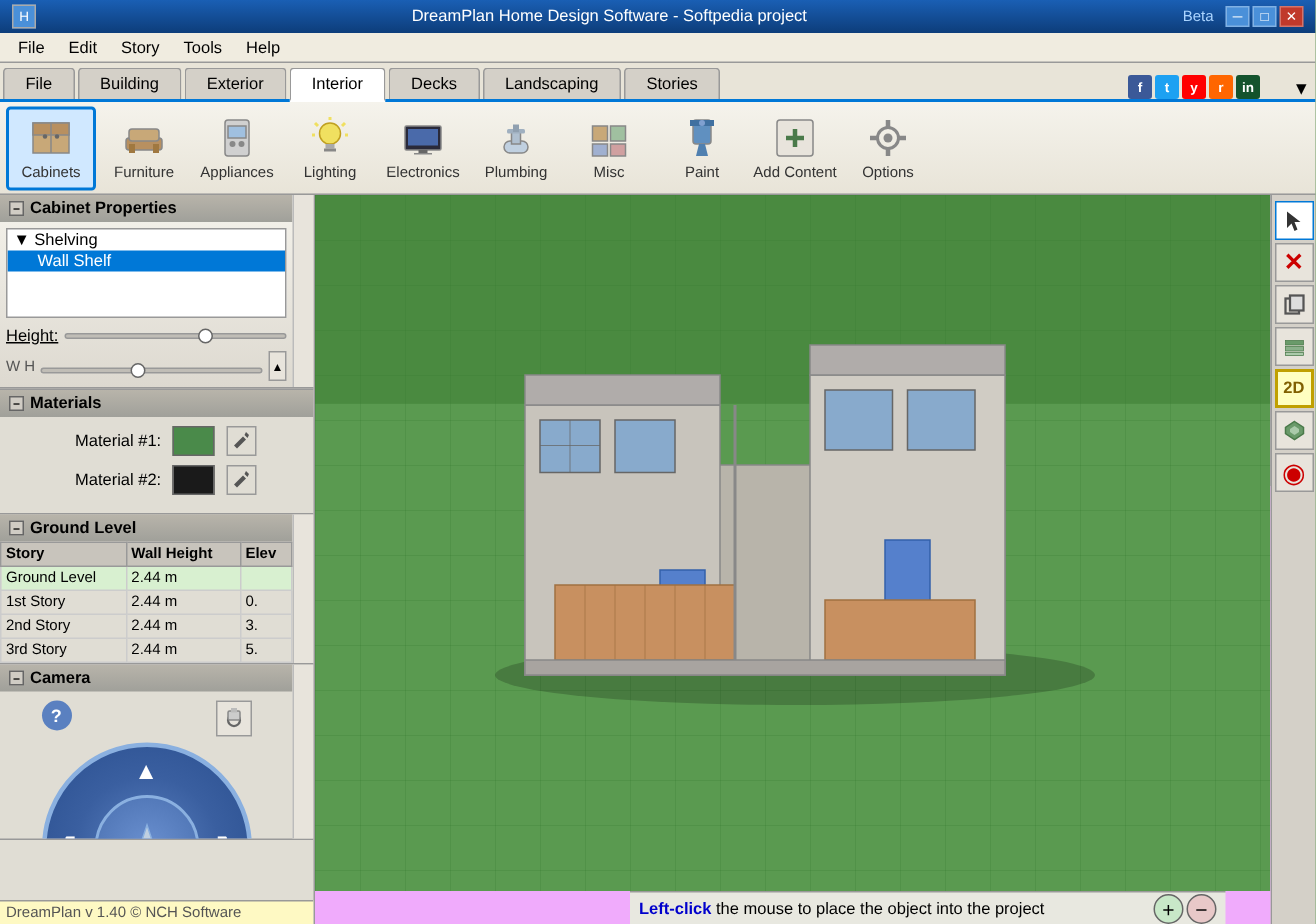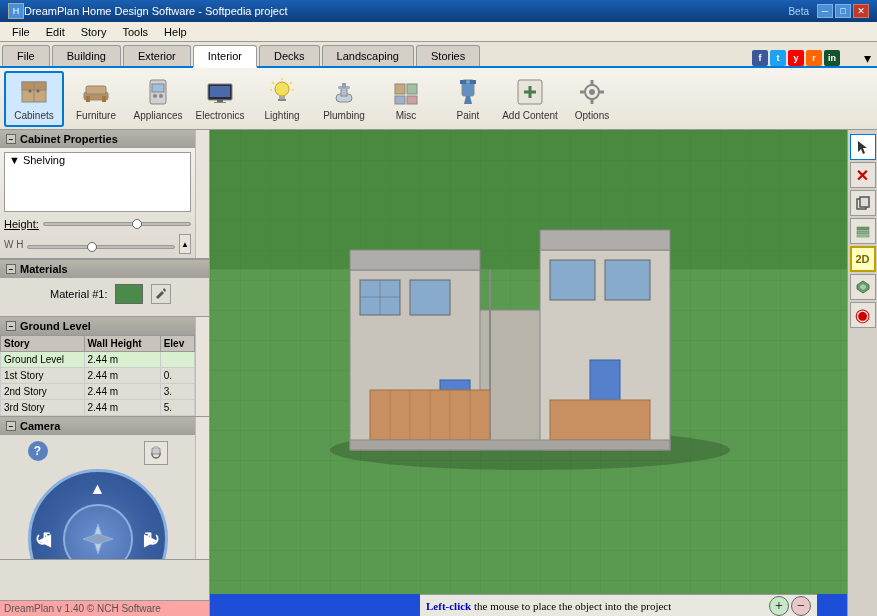--- a/index.html
+++ b/index.html
@@ -364,21 +364,21 @@
       position: absolute;
       top: 20px; left: 80px;
       width: 480px; height: 340px;
     }
   </style>
 </head>
 <body>
 
 <div id="titlebar">
   <div style="width:16px;height:16px;background:#4a90d9;border:1px solid #aaa;display:flex;align-items:center;justify-content:center;font-size:9px;color:white;">H</div>
-  <span style="flex:1;font-size:11px;">DreamPlan Home Design Software - Softpedia project</span>
+  <span style="flex:1;text-align:center;font-size:11px;">DreamPlan Home Design Software - Softpedia project</span>
   <span style="font-size:10px;color:#aad4ff;margin-right:8px;">Beta</span>
   <div style="display:flex;gap:2px;">
     <div style="width:16px;height:14px;background:#4a90d9;border:1px solid rgba(255,255,255,0.3);display:flex;align-items:center;justify-content:center;font-size:9px;color:white;cursor:pointer;">─</div>
     <div style="width:16px;height:14px;background:#4a90d9;border:1px solid rgba(255,255,255,0.3);display:flex;align-items:center;justify-content:center;font-size:9px;color:white;cursor:pointer;">□</div>
     <div style="width:16px;height:14px;background:#c0392b;border:1px solid rgba(255,255,255,0.3);display:flex;align-items:center;justify-content:center;font-size:9px;color:white;cursor:pointer;">✕</div>
   </div>
 </div>
 
 <div id="menubar">
   <span>File</span>
@@ -442,43 +442,43 @@
         <circle cx="13" cy="20" r="2" fill="#888"></circle>
         <circle cx="19" cy="20" r="2" fill="#888"></circle>
       </svg>
     </div>
     <span>Appliances</span>
   </div>
 
   <div class="tool-btn">
     <div class="tool-icon">
       <svg width="32" height="32" viewBox="0 0 32 32">
-        <rect x="4" y="8" width="24" height="16" rx="1" fill="#2a2a3a" stroke="#888"></rect>
-        <rect x="6" y="10" width="20" height="11" fill="#4a6aaa"></rect>
-        <rect x="13" y="24" width="6" height="2" fill="#666"></rect>
-        <rect x="10" y="26" width="12" height="1" fill="#888"></rect>
-      </svg>
-    </div>
-    <span>Electronics</span>
-  </div>
-
-  <div class="tool-btn">
-    <div class="tool-icon">
-      <svg width="32" height="32" viewBox="0 0 32 32">
         <circle cx="16" cy="13" r="7" fill="#f0e060" stroke="#c0a020"></circle>
         <rect x="13" y="20" width="6" height="3" fill="#aaa"></rect>
         <rect x="12" y="23" width="8" height="2" fill="#888"></rect>
         <line x1="16" y1="4" x2="16" y2="2" stroke="#f0e060" stroke-width="2"></line>
         <line x1="24" y1="8" x2="26" y2="6" stroke="#f0e060" stroke-width="2"></line>
         <line x1="8" y1="8" x2="6" y2="6" stroke="#f0e060" stroke-width="2"></line>
         <line x1="26" y1="14" x2="28" y2="14" stroke="#f0e060" stroke-width="2"></line>
         <line x1="6" y1="14" x2="4" y2="14" stroke="#f0e060" stroke-width="2"></line>
       </svg>
     </div>
     <span>Lighting</span>
+  </div>
+
+  <div class="tool-btn">
+    <div class="tool-icon">
+      <svg width="32" height="32" viewBox="0 0 32 32">
+        <rect x="4" y="8" width="24" height="16" rx="1" fill="#2a2a3a" stroke="#888"></rect>
+        <rect x="6" y="10" width="20" height="11" fill="#4a6aaa"></rect>
+        <rect x="13" y="24" width="6" height="2" fill="#666"></rect>
+        <rect x="10" y="26" width="12" height="1" fill="#888"></rect>
+      </svg>
+    </div>
+    <span>Electronics</span>
   </div>
 
   <div class="tool-btn">
     <div class="tool-icon">
       <svg width="32" height="32" viewBox="0 0 32 32">
         <rect x="8" y="18" width="16" height="8" rx="4" fill="#c0d0e0" stroke="#888"></rect>
         <rect x="13" y="12" width="6" height="8" fill="#b0c0d0" stroke="#888"></rect>
         <rect x="10" y="10" width="12" height="3" rx="1" fill="#a0b0c0"></rect>
         <rect x="14" y="7" width="4" height="5" fill="#90a0b0"></rect>
       </svg>
@@ -547,20 +547,23 @@
           <div class="panel-header">
             <div class="collapse-icon">−</div>
             <span>Cabinet Properties</span>
           </div>
           <div id="cabinet-props">
             <div style="position:relative;">
               <div id="cabinet-tree">
                 <div class="tree-item">
                   <span>▼</span>
                   <span>Shelving</span>
+                </div>
+                <div class="tree-item tree-child selected">
+                  <span>Wall Shelf</span>
                 </div>
               </div>
               <div class="panel-with-scroll">
                 <div class="panel-scroll"></div>
               </div>
             </div>
             <div class="height-control">
               <span>Height:</span>
               <div class="slider-track">
                 <div class="slider-thumb"></div>
@@ -583,20 +586,30 @@
 
     <div class="panel-section">
       <div class="panel-header">
         <div class="collapse-icon">−</div>
         <span>Materials</span>
       </div>
       <div id="materials-content">
         <div class="material-row">
           <span>Material #1:</span>
           <div class="material-swatch" style="background:#4a8a4a;"></div>
+          <div class="edit-btn">
+            <svg width="14" height="14" viewBox="0 0 14 14">
+                <path d="M2 10 L8 4 L10 6 L4 12 Z" fill="#555"></path>
+                <path d="M9 3 L11 5 L12 3 L10 1 Z" fill="#555"></path>
+              </svg>
+          </div>
+        </div>
+        <div class="material-row">
+          <span>Material #2:</span>
+          <div class="material-swatch" style="background:#1a1a1a;"></div>
           <div class="edit-btn">
             <svg width="14" height="14" viewBox="0 0 14 14">
                 <path d="M2 10 L8 4 L10 6 L4 12 Z" fill="#555"></path>
                 <path d="M9 3 L11 5 L12 3 L10 1 Z" fill="#555"></path>
               </svg>
           </div>
         </div>
       </div>
     </div>
 
@@ -677,26 +690,26 @@
                 </svg>
               </div>
             </div>
 
           </div>
         </div>
         <div class="panel-scroll" style="width:14px;border-left:1px solid #bbb;background:#e8e4dc;"></div>
       </div>
     </div>
 
-    <div style="background:#fca5a5;padding:2px 4px;font-size:10px;color:#555;border-top:1px solid #999;margin-top:40px;">
+    <div style="background:#fef9c3;padding:2px 4px;font-size:10px;color:#555;border-top:1px solid #999;margin-top:40px;">
       <span>DreamPlan v 1.40 © NCH Software</span>
     </div>
   </div>
 
-  <div id="view-3d" style="position:relative;flex:1;overflow:hidden;background:#1d4ed8;font-family:Liberation Serif, serif;">
+  <div id="view-3d" style="position:relative;flex:1;overflow:hidden;background:#f0abfc;">
 
     <div style="position:absolute;top:0;left:0;right:0;height:40%;background:linear-gradient(to bottom,#6aaa70,#4a8a40);"></div>
 
     <div style="position:absolute;top:0;left:0;right:0;bottom:22px;">
       <svg width="100%" height="100%" style="position:absolute;top:0;left:0;">
 
         <defs>
           <pattern id="grid" x="0" y="0" width="30" height="30" patternUnits="userSpaceOnUse">
             <path d="M 30 0 L 0 0 0 30" fill="none" stroke="rgba(0,80,0,0.4)" stroke-width="0.5"></path>
           </pattern>

